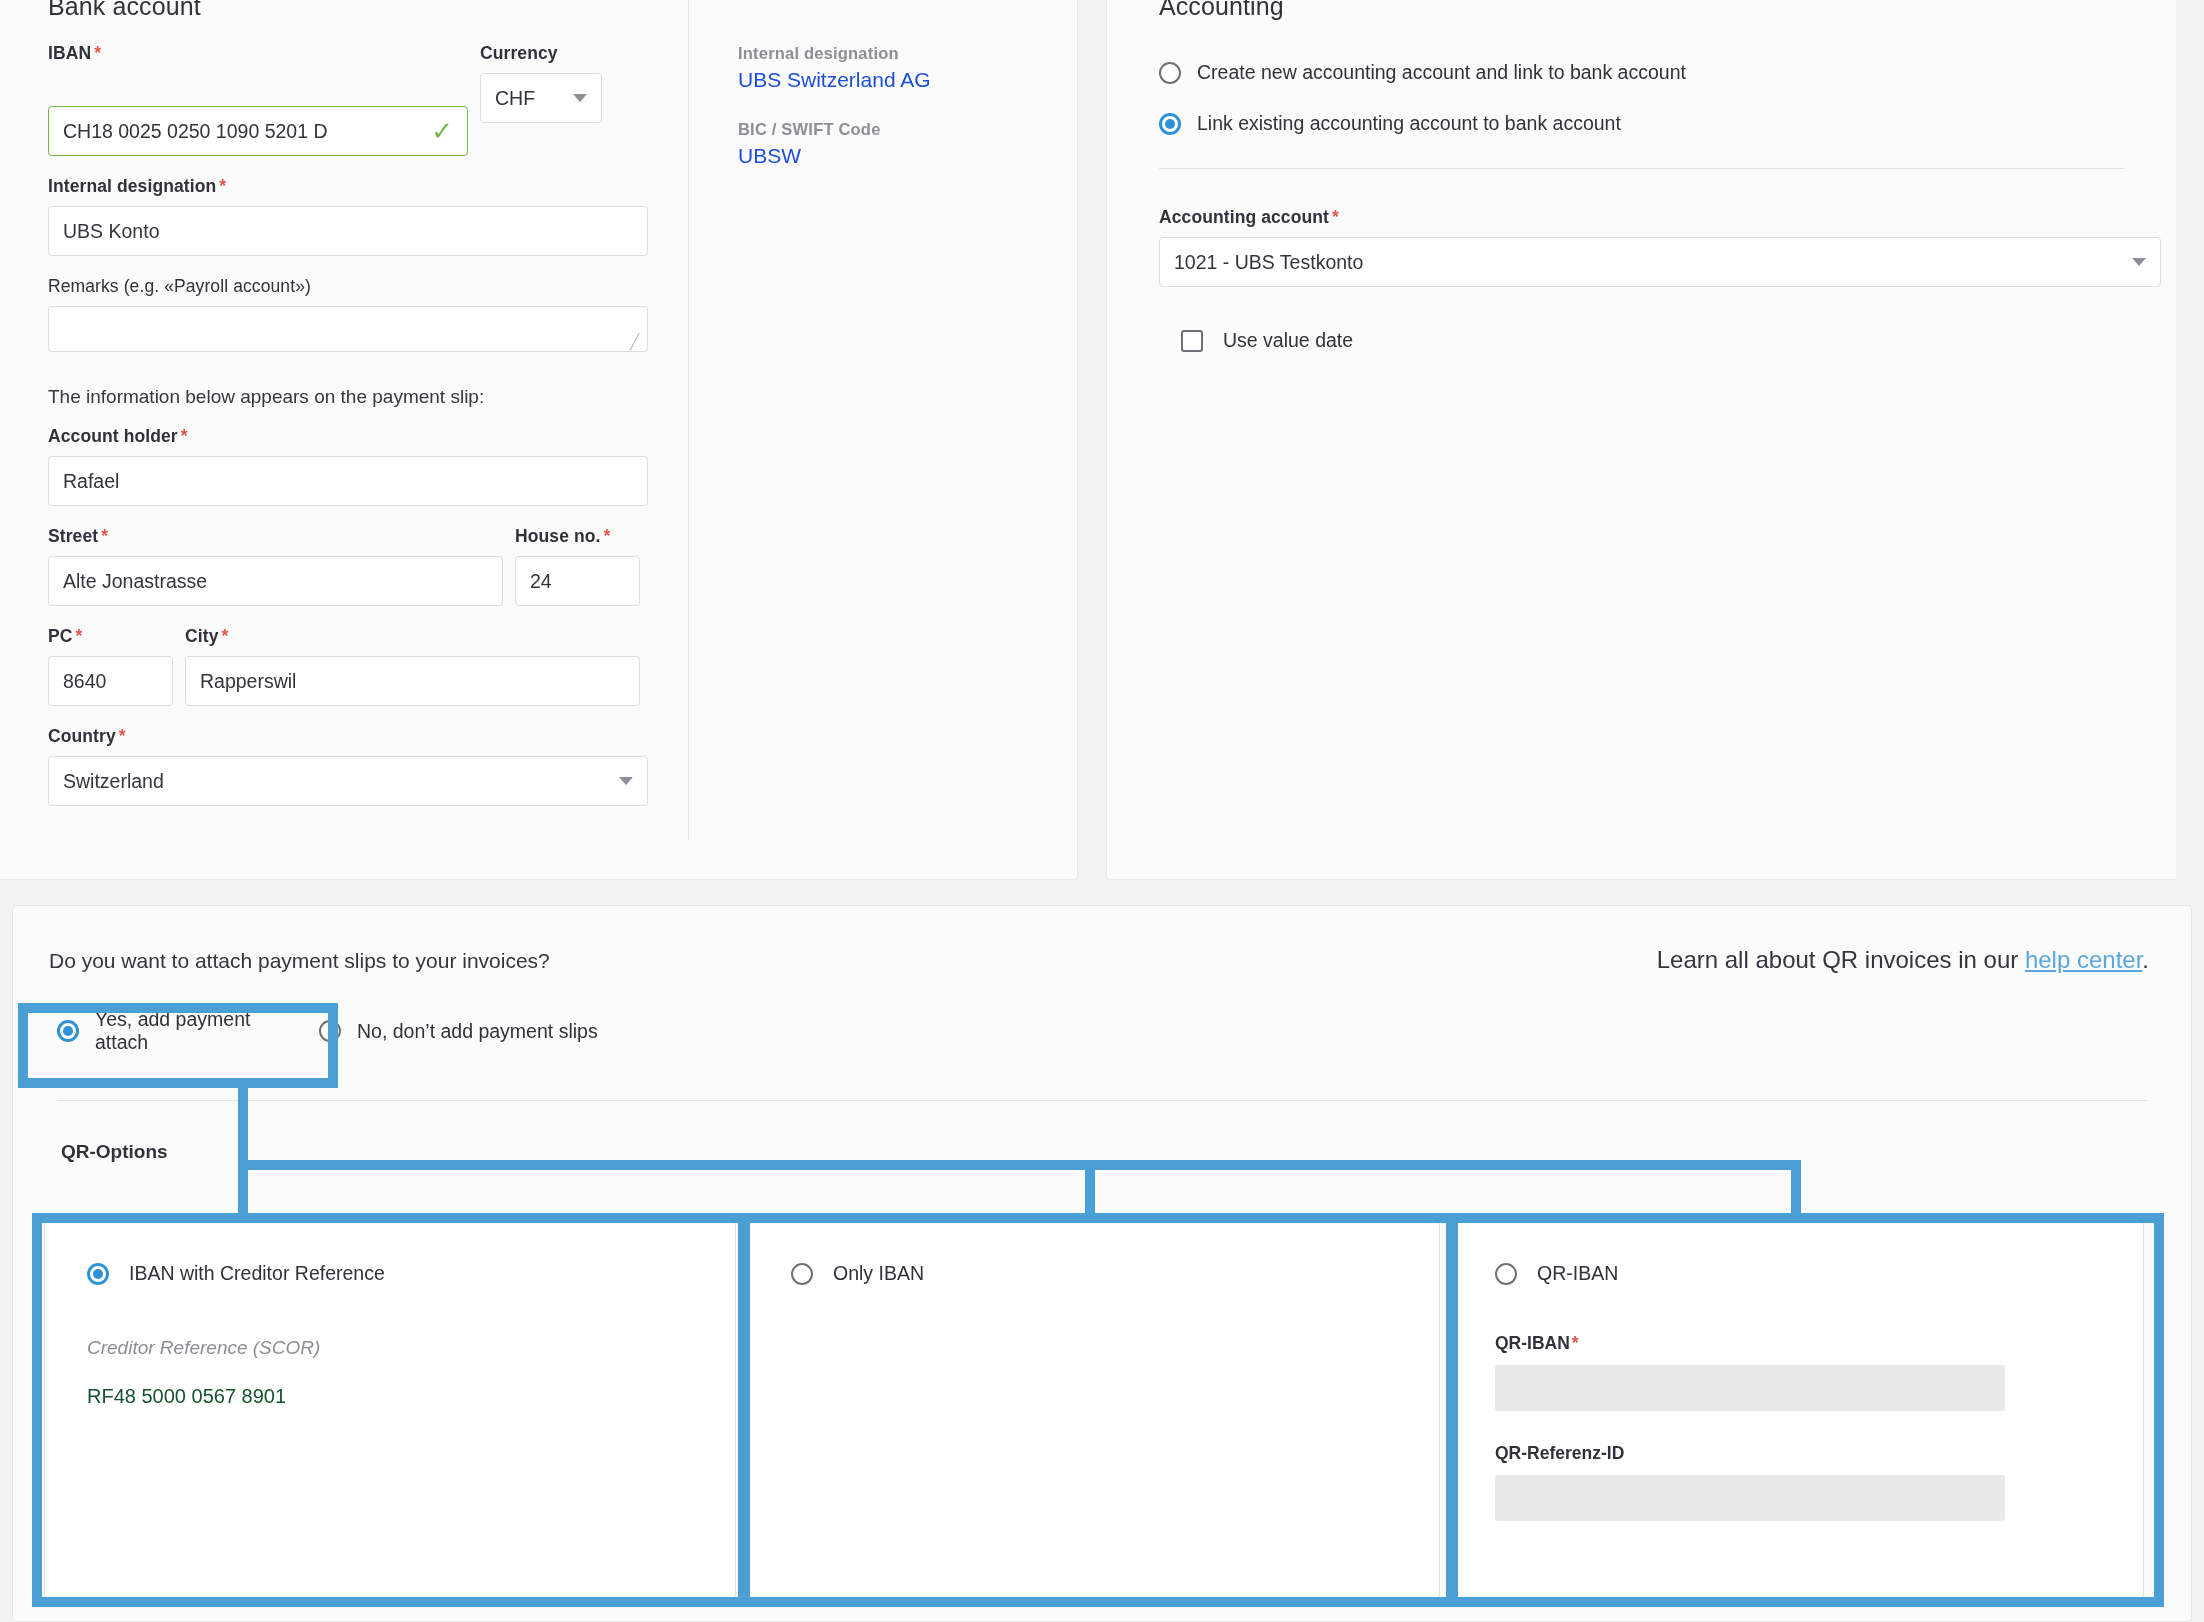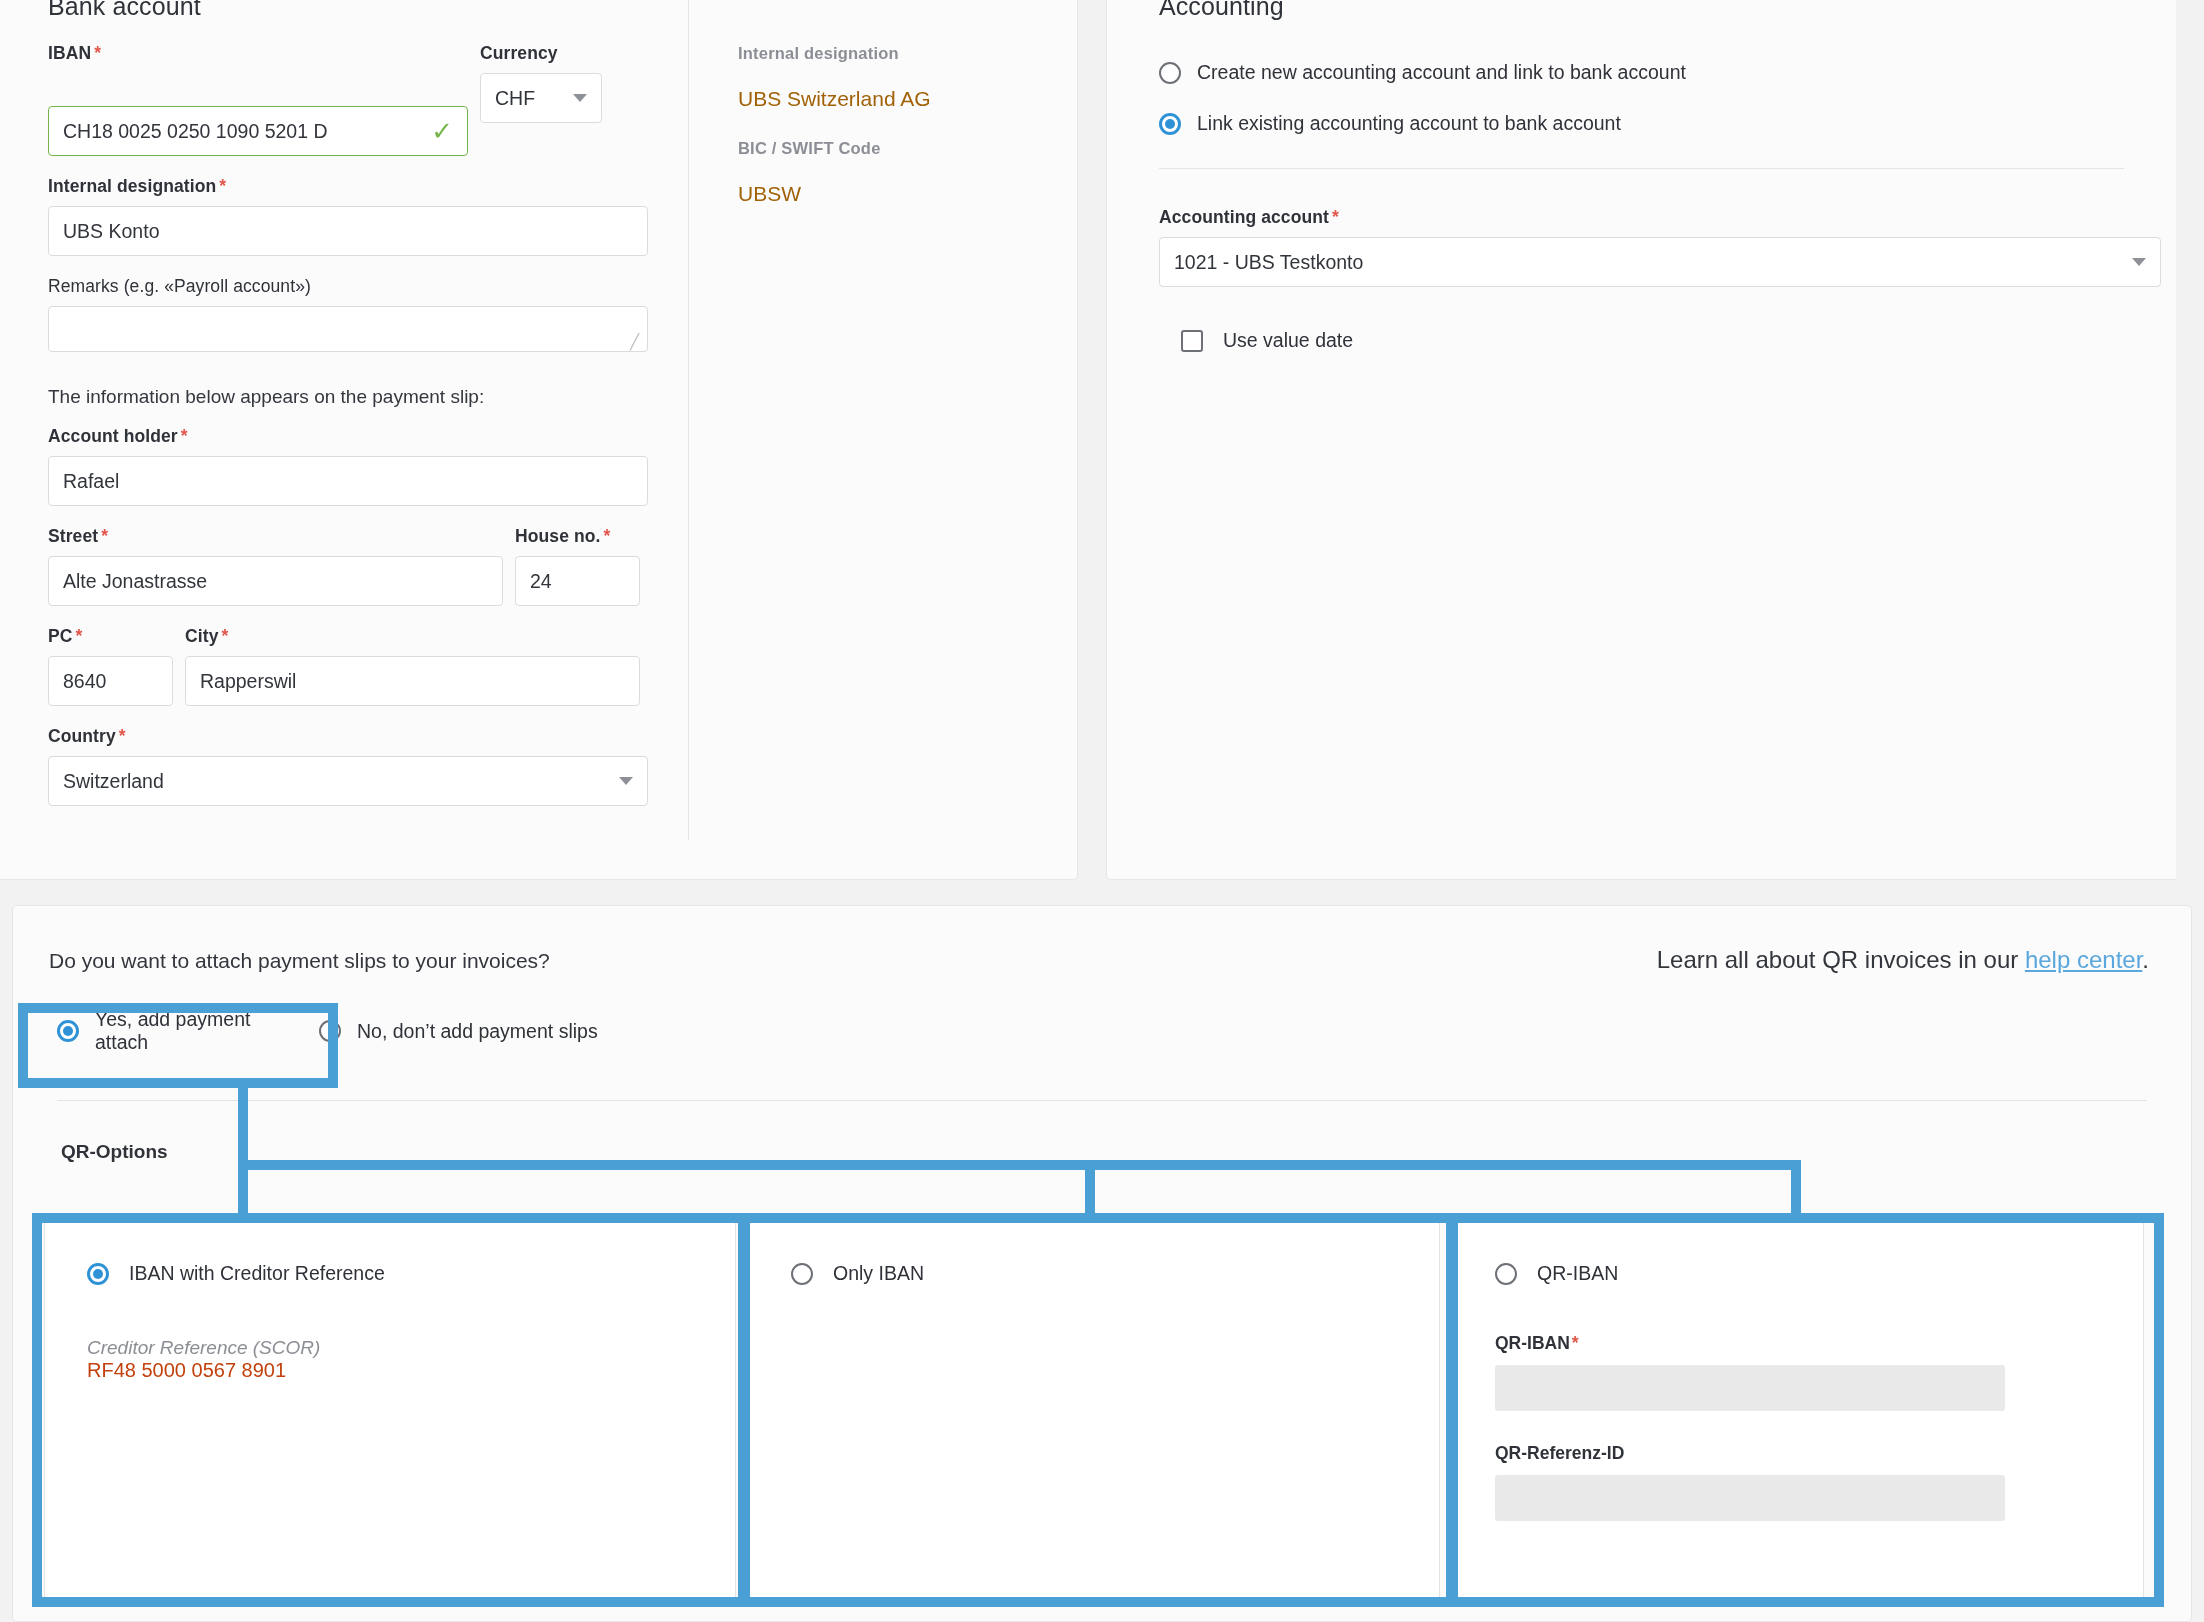--- a/index.html
+++ b/index.html
@@ -67,21 +67,21 @@
     color: #b9bbbe; font-size: 15px; line-height: 14px;
   }
 
   .note {
     font-size: 19px; color: #34373d; margin-top: 34px; margin-bottom: 4px;
   }
 
   .row2 { display: flex; gap: 12px; }
 
   .info-lbl { font-size: 16.5px; font-weight: bold; color: #8b8e94; letter-spacing: .2px; }
-  .info-val { font-size: 21px; color: #a16207; margin-top: 24px; }
+  .info-val { font-size: 21px; color: #1d4ed8; margin-top: 5px; }
   .info-block { margin-bottom: 28px; }
 
   
   .radio-row { display: flex; align-items: center; gap: 16px; }
   .radio {
     width: 22px; height: 22px; border-radius: 50%;
     border: 2px solid #6d7075; background: #fff;
     flex: 0 0 auto; position: relative;
   }
   .radio.on { border-color: #2f92d6; border-width: 3px; }
@@ -121,21 +121,21 @@
   
   .cards { position: absolute; left: 44px; top: 1215px; display: flex; gap: 12px; }
   .card {
     width: 692px; height: 390px; background: #fff;
     border: 1px solid #e3e3e5; border-radius: 3px; position: relative;
   }
   .card-inner { padding: 46px 0 0 42px; }
   .card-radio-row { display: flex; align-items: center; gap: 20px; }
   .card-label { font-size: 19.5px; color: #2f3238; }
   .scor-lbl { font-size: 19px; color: #8b8e94; font-style: italic; margin-top: 52px; }
-  .scor-val { font-size: 20px; color: #c2410c; }
+  .scor-val { font-size: 20px; color: #14532d; margin-top: 26px; }
   .fld-lbl { font-size: 17.5px; font-weight: bold; color: #2f3238; margin-top: 48px; }
   .fld-lbl .req { color: #e2574c; margin-left: 2px; }
   .fld-box {
     height: 46px; width: 510px; background: #e9e9e9; border-radius: 3px; margin-top: 11px;
   }
 
   
   .anno { position: absolute; border: 10px solid #4a9fd4; background: transparent; pointer-events: none; }
   .anno-line { position: absolute; background: #4a9fd4; pointer-events: none; }
 </style>

